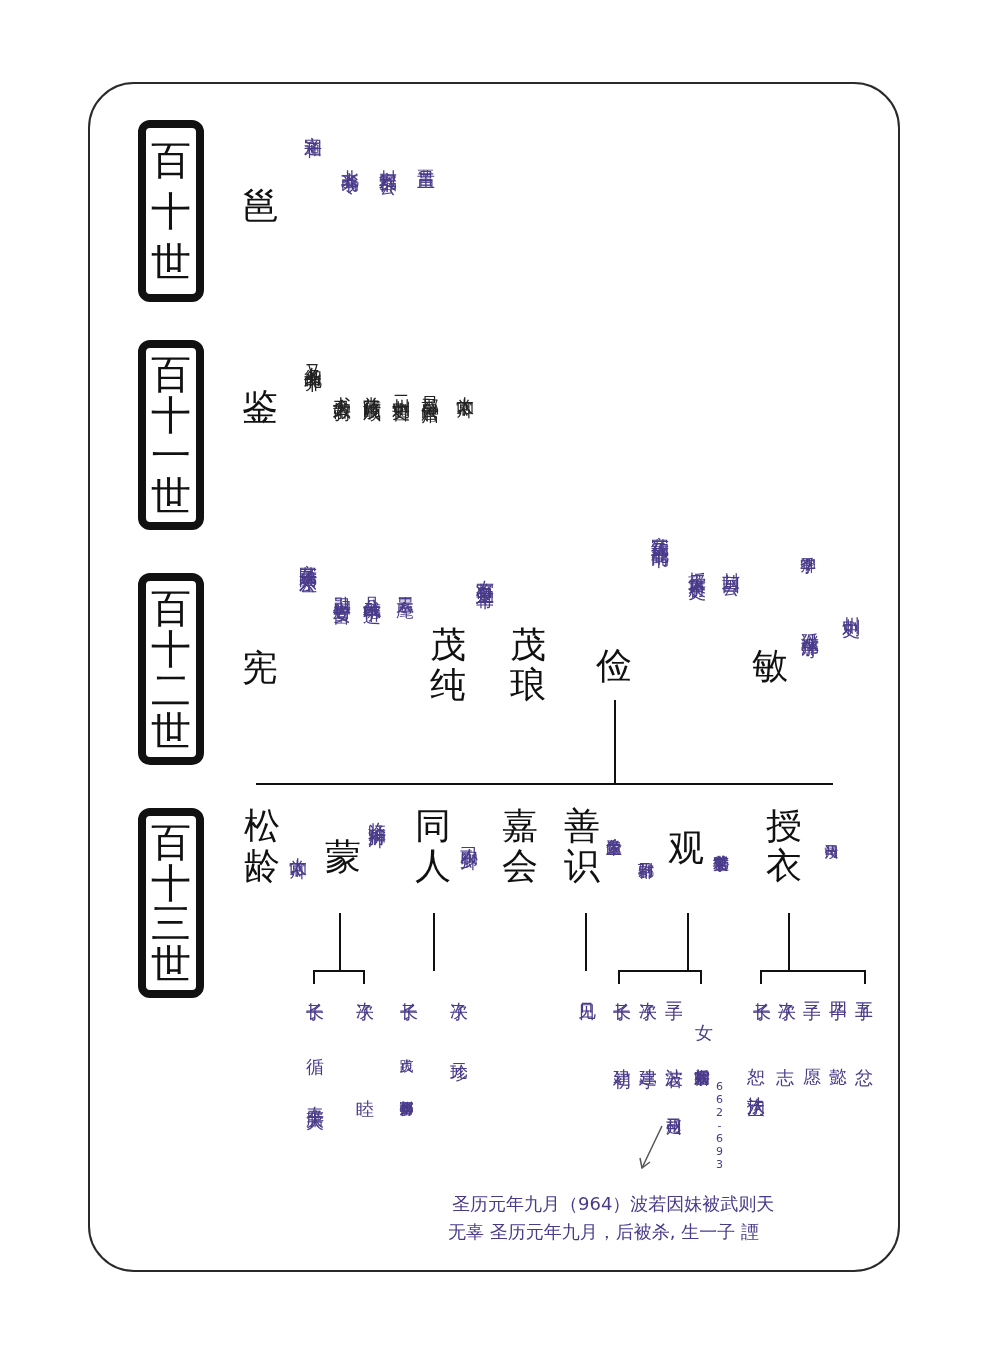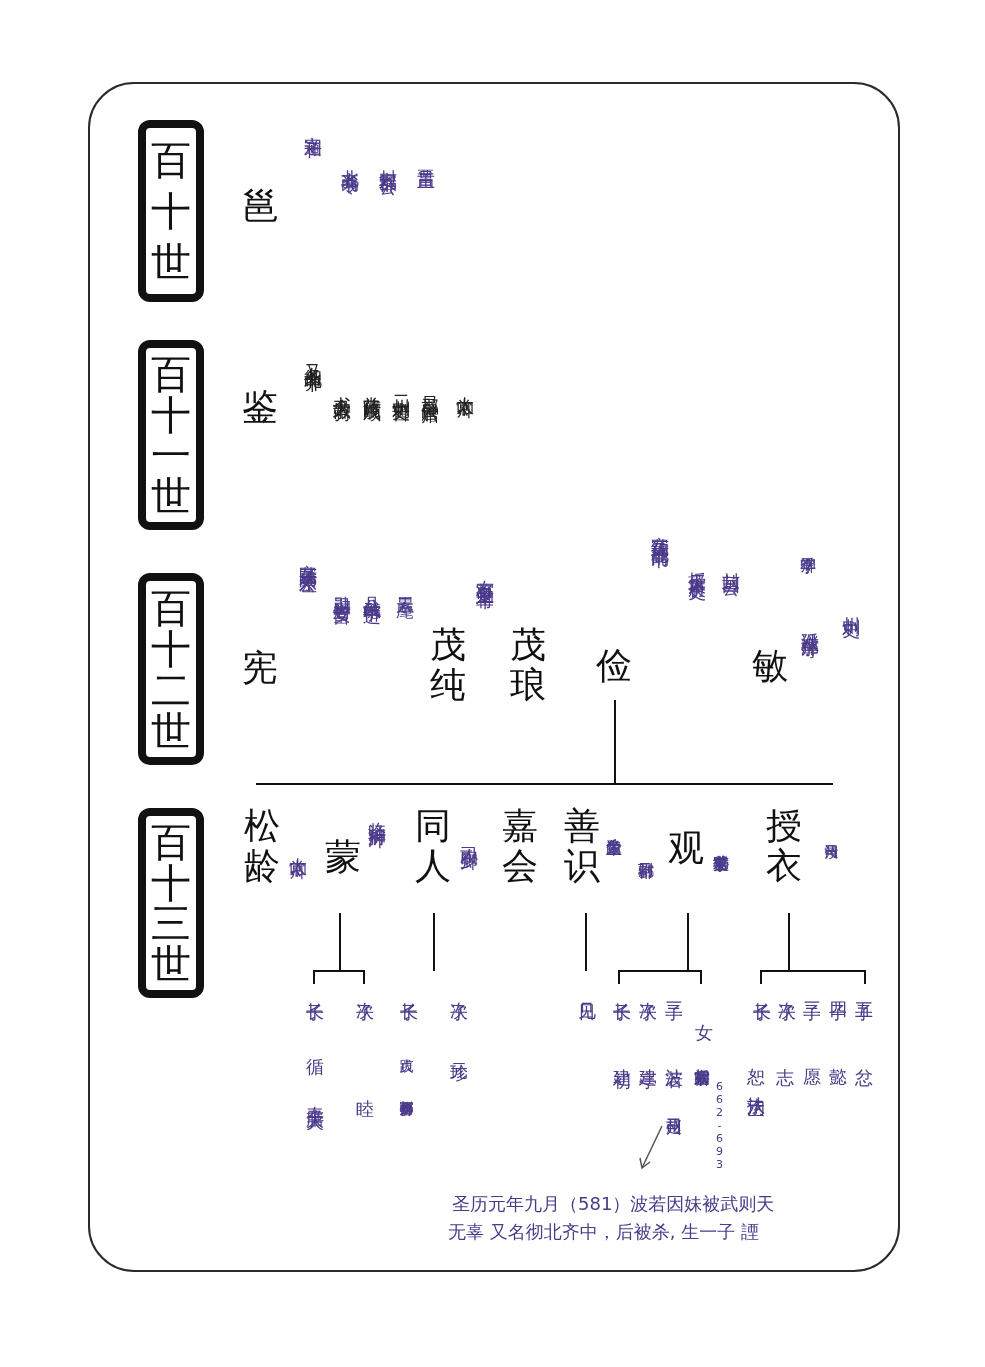--- a/index.html
+++ b/index.html
@@ -188,14 +188,14 @@
 <div class="vt" style="left:741px;top:1082px;">扶沟丞</div>
 <div class="vt" style="left:772px;top:988px;">次子</div>
 <div class="vt" style="left:770px;top:1054px;">志</div>
 <div class="vt" style="left:797px;top:988px;">三子</div>
 <div class="vt" style="left:797px;top:1054px;">愿</div>
 <div class="vt" style="left:823px;top:988px;">四子</div>
 <div class="vt" style="left:823px;top:1054px;">懿</div>
 <div class="vt" style="left:849px;top:988px;">五子</div>
 <div class="vt" style="left:849px;top:1054px;">忿</div>
 
-<div class="note" style="left:452px;top:1190px;">圣历元年九月（581）波若因妹被武则天</div>
-<div class="note" style="left:448px;top:1218px;">无辜 又名彻北齐中，后被杀, 生一子 諲</div>
+<div class="note" style="left:452px;top:1190px;">圣历元年九月（964）波若因妹被武则天</div>
+<div class="note" style="left:448px;top:1218px;">无辜 圣历元年九月，后被杀, 生一子 諲</div>
 
 </body></html>

